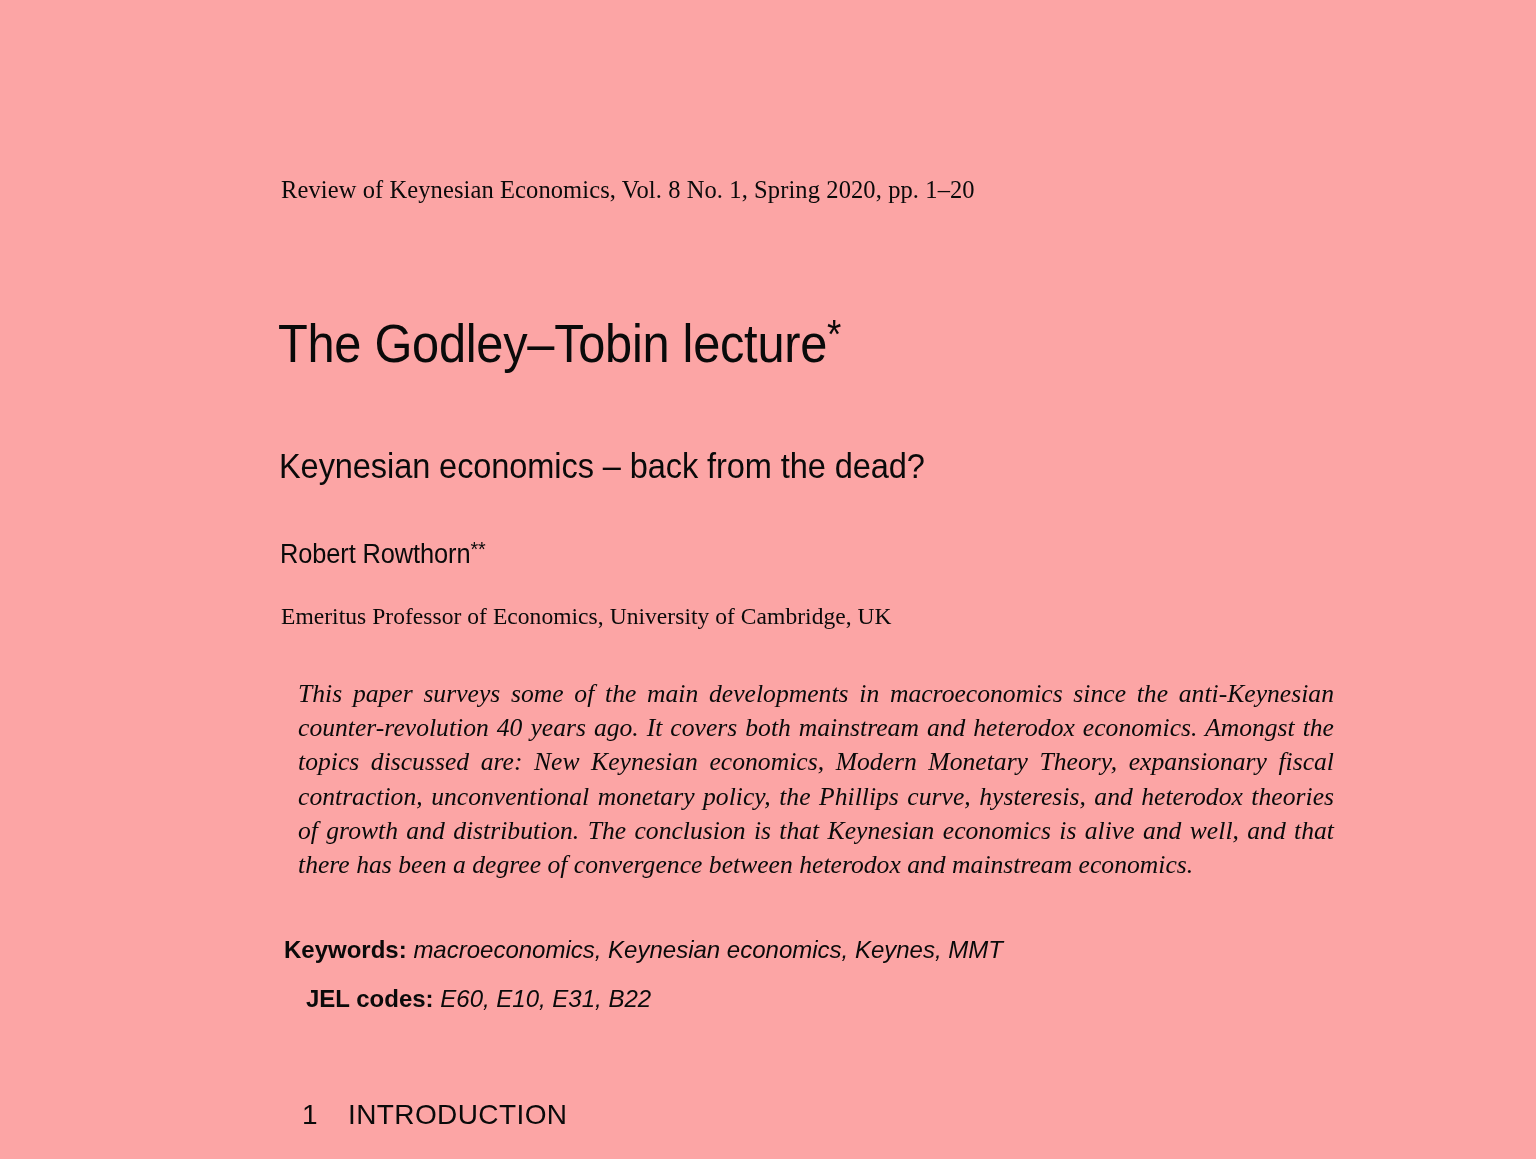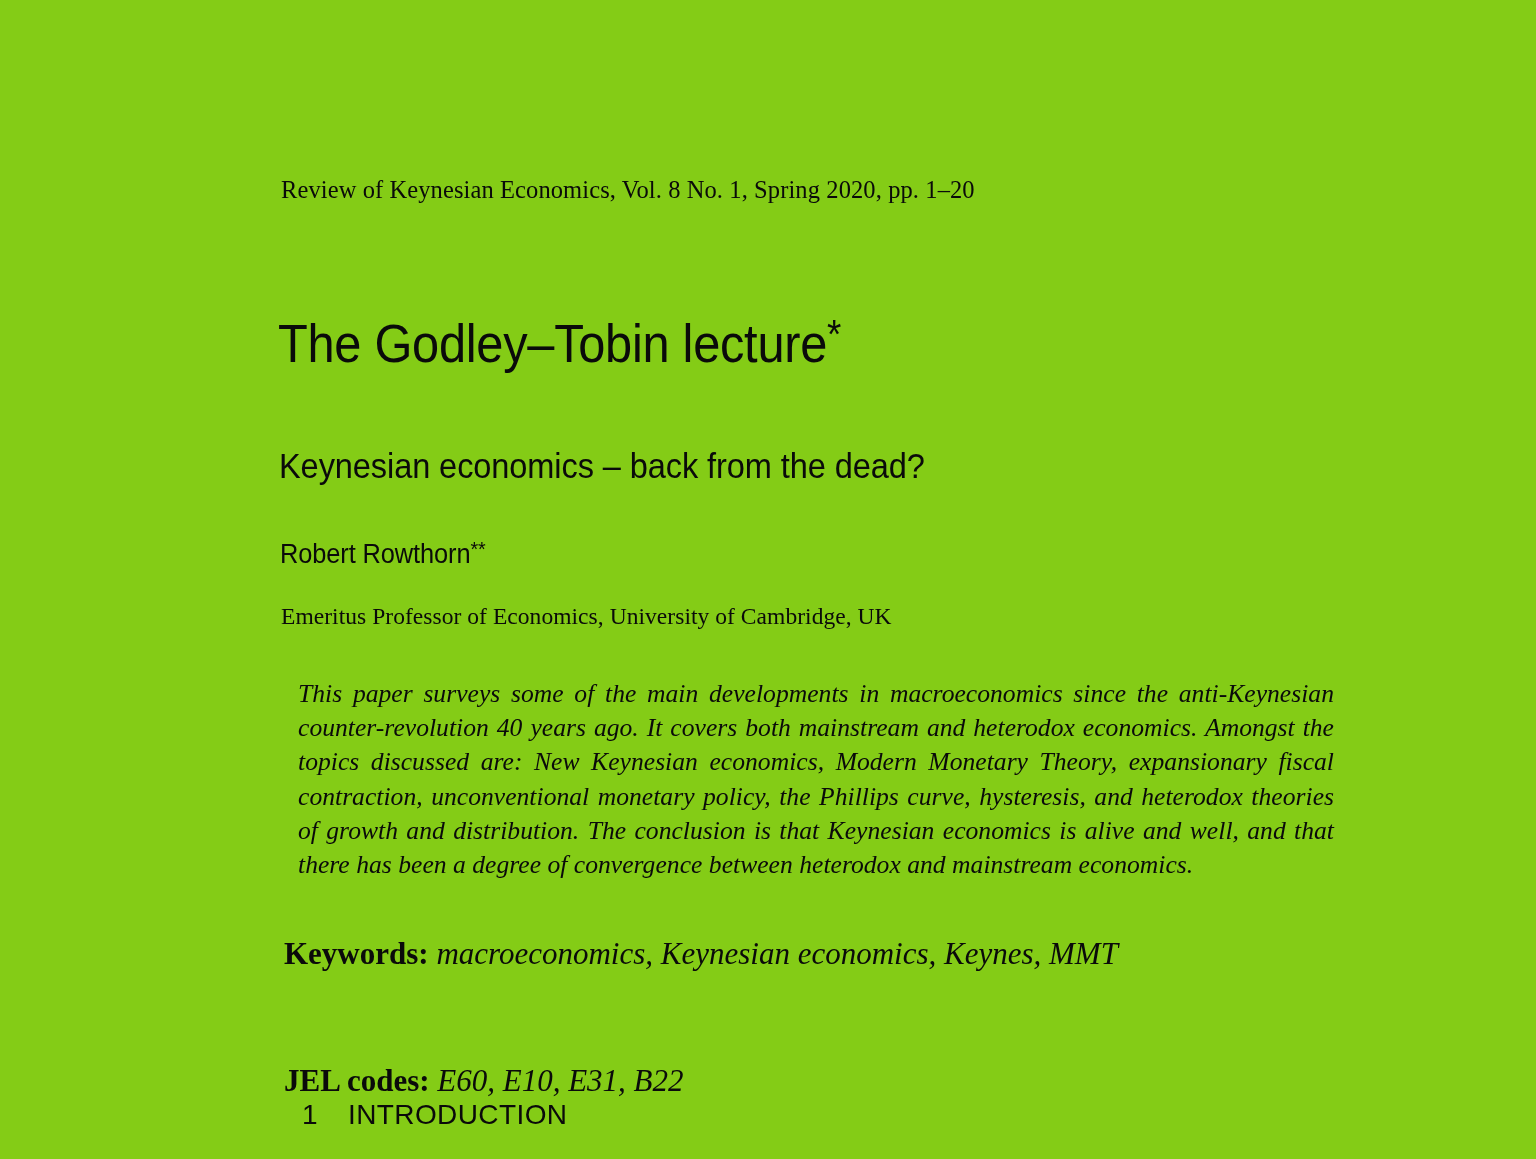--- a/index.html
+++ b/index.html
@@ -15,21 +15,21 @@
     overflow: hidden;
     color: #0a0a0a;
     font-family: "Liberation Serif", "DejaVu Serif", serif;
     -webkit-font-smoothing: antialiased;
   }
 
   .page {
     position: relative;
     width: 1536px;
     height: 1159px;
-    background: #84cc16;
+    background: #fca5a5;
   }
 
   
   .column {
     position: absolute;
     left: 281px;
     top: 0;
     width: 1070px;
   }
 
@@ -132,37 +132,37 @@
   }
 
   .abstract p {
     margin: 14px;
   }
 
   
   .meta-line {
     position: absolute;
     left: 3px;
-    font-family: Liberation Serif, serif;
-    font-size: 31px;
+    font-family: Liberation Sans, sans-serif;
+    font-size: 24px;
     line-height: 1.25;
     white-space: nowrap;
   }
 
   .meta-line .meta-label {
     font-weight: 700;
     font-style: normal;
   }
 
   .meta-line .meta-value {
     font-style: italic;
   }
 
   .keywords-line { top: 935px; }
-  .jel-line      { top: 1062px; }
+  .jel-line      { top: 984px; margin-left: 22px; }
 
   
   .section-heading {
     position: absolute;
     top: 1098px;
     left: 21px;
     font-family: Liberation Sans, sans-serif;
     font-size: 28px;
     font-weight: 400;
     line-height: 1.2;

